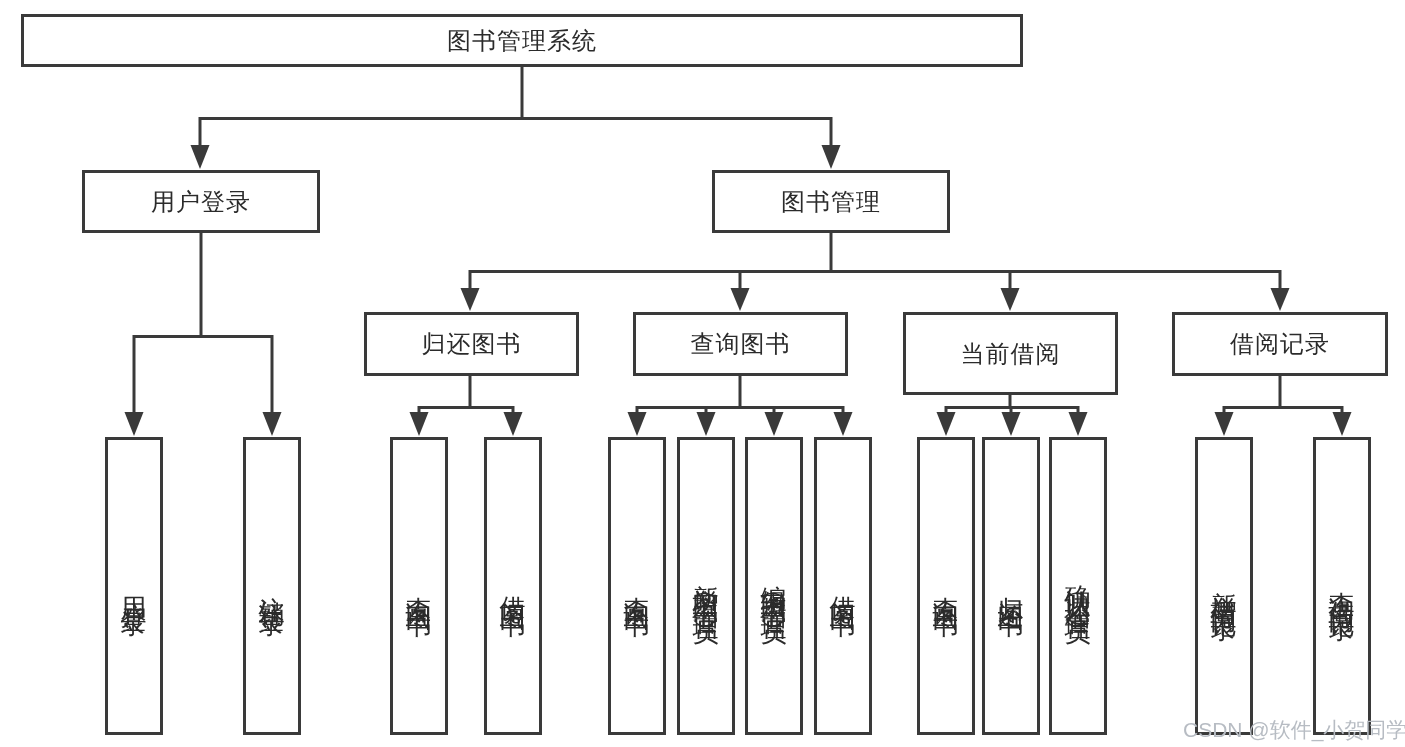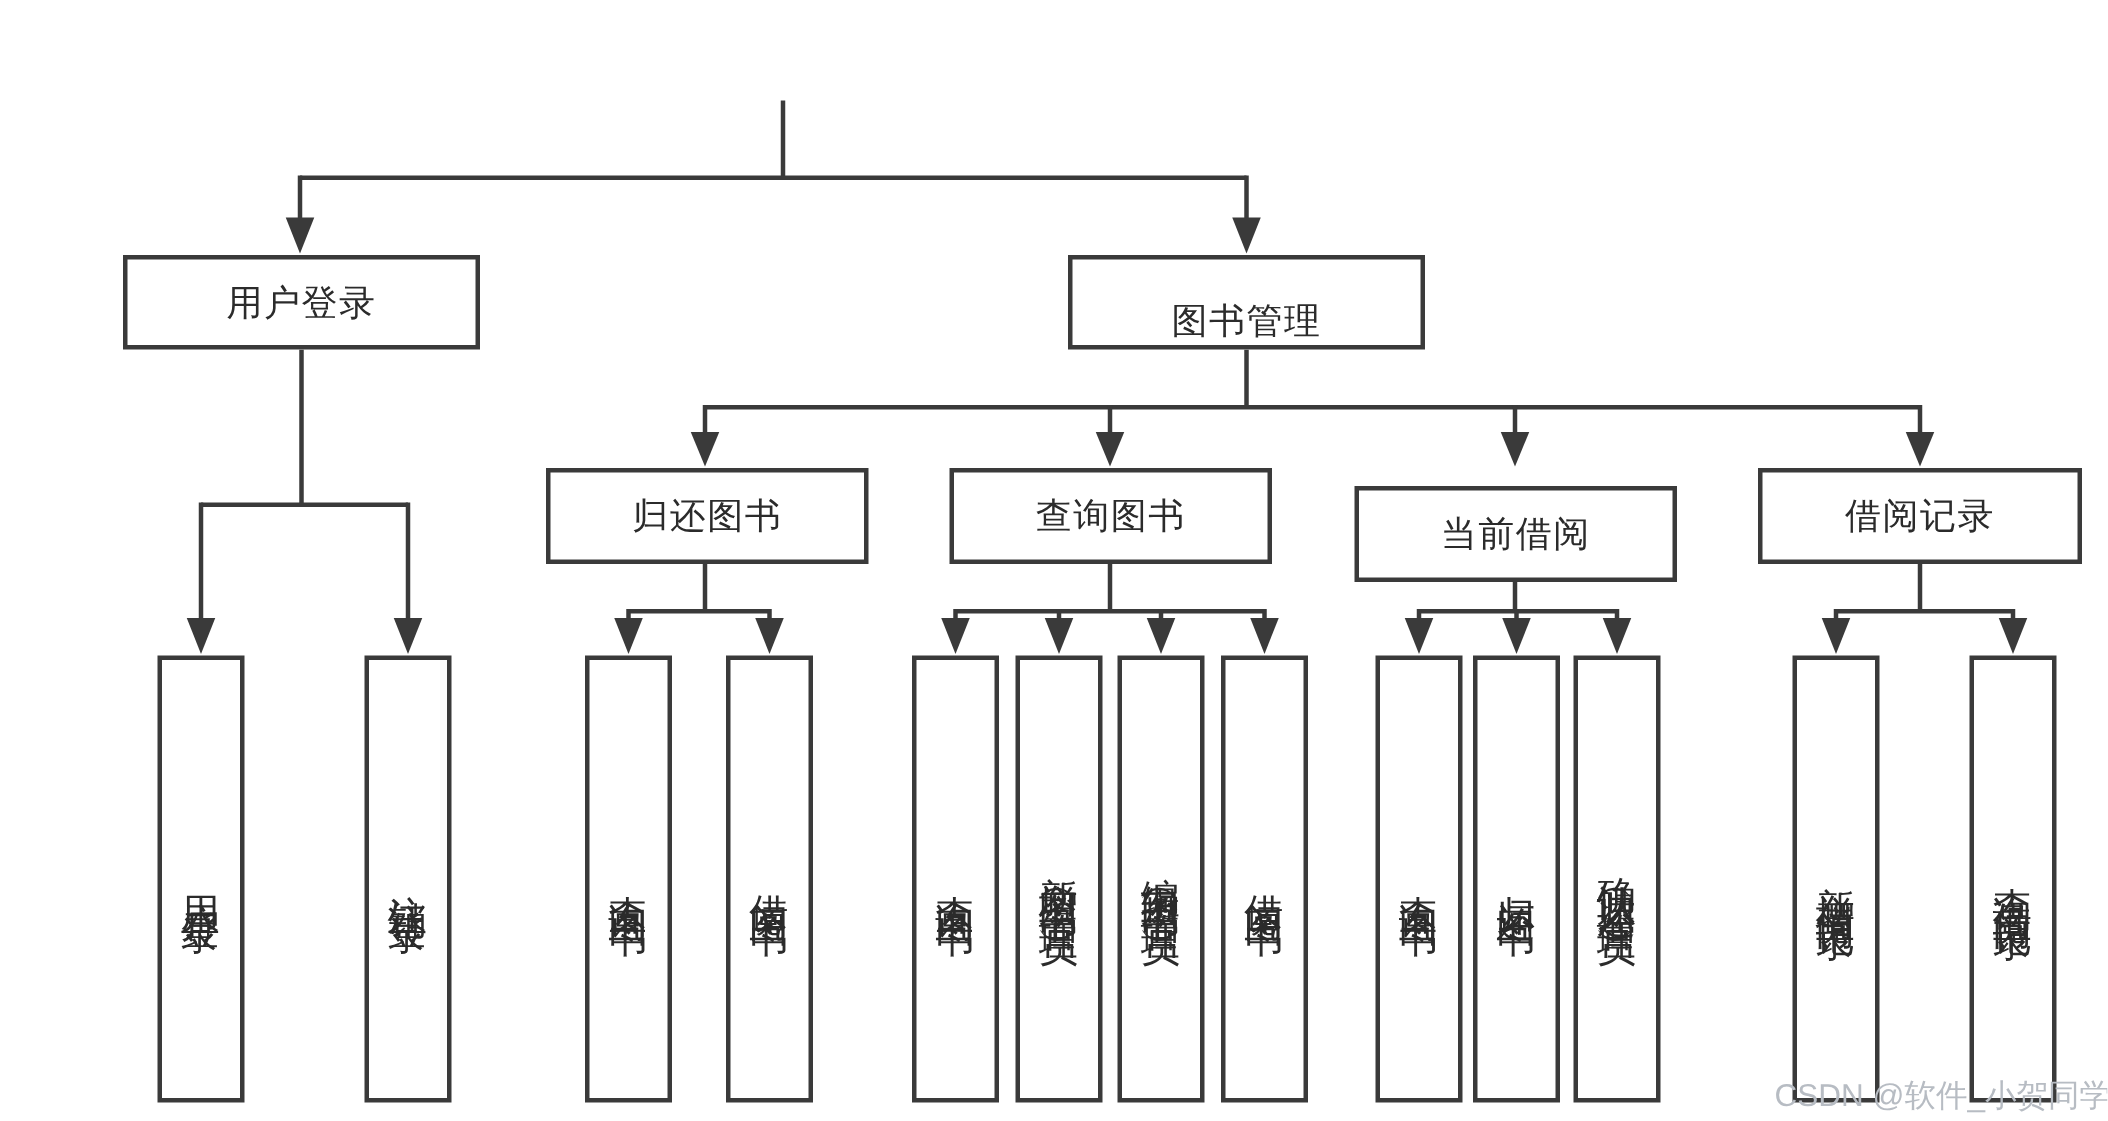--- a/index.html
+++ b/index.html
@@ -122,35 +122,38 @@
 
       <path d="M936.5 412 L955.5 412 L946 436 Z"></path>
       <path d="M1001.5 412 L1020.5 412 L1011 436 Z"></path>
       <path d="M1068.5 412 L1087.5 412 L1078 436 Z"></path>
 
       <path d="M1214.5 412 L1233.5 412 L1224 436 Z"></path>
       <path d="M1332.5 412 L1351.5 412 L1342 436 Z"></path>
     </g>
   </svg>
 
+  <div class="box" style="left:21px; top:14px; width:1002px; height:53px;">
+    <span class="h-label">图书管理系统</span>
+  </div>
 
   <div class="box" style="left:82px; top:170px; width:238px; height:63px;">
     <span class="h-label">用户登录</span>
   </div>
-  <div class="box" style="left:712px; top:170px; width:238px; height:63px;align-items:flex-end;">
+  <div class="box" style="left:712px; top:170px; width:238px; height:63px;">
     <span class="h-label">图书管理</span>
   </div>
 
   <div class="box" style="left:364px; top:312px; width:215px; height:64px;">
     <span class="h-label">归还图书</span>
   </div>
   <div class="box" style="left:633px; top:312px; width:215px; height:64px;">
     <span class="h-label">查询图书</span>
   </div>
-  <div class="box" style="left:903px; top:324px; width:215px; height:64px;">
+  <div class="box" style="left:903px; top:312px; width:215px; height:83px;">
     <span class="h-label">当前借阅</span>
   </div>
   <div class="box" style="left:1172px; top:312px; width:216px; height:64px;">
     <span class="h-label">借阅记录</span>
   </div>
 
   <div class="box" style="left:105px; top:437px; width:58px; height:298px;">
     <span class="v-label">用户登录</span>
   </div>
   <div class="box" style="left:243px; top:437px; width:58px; height:298px;">

